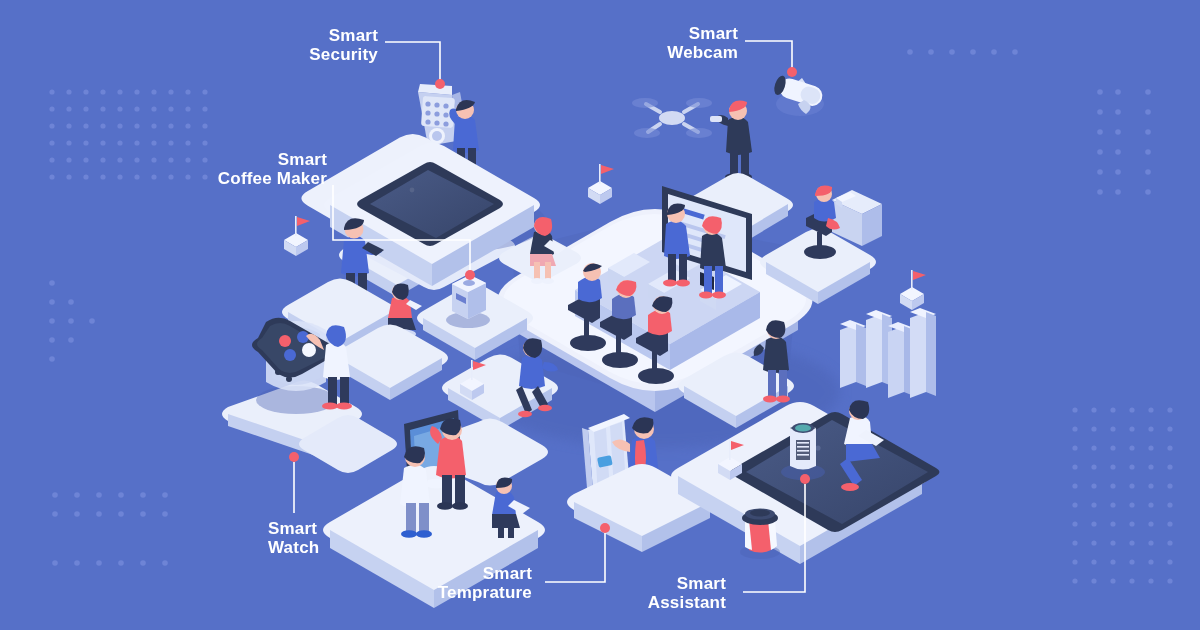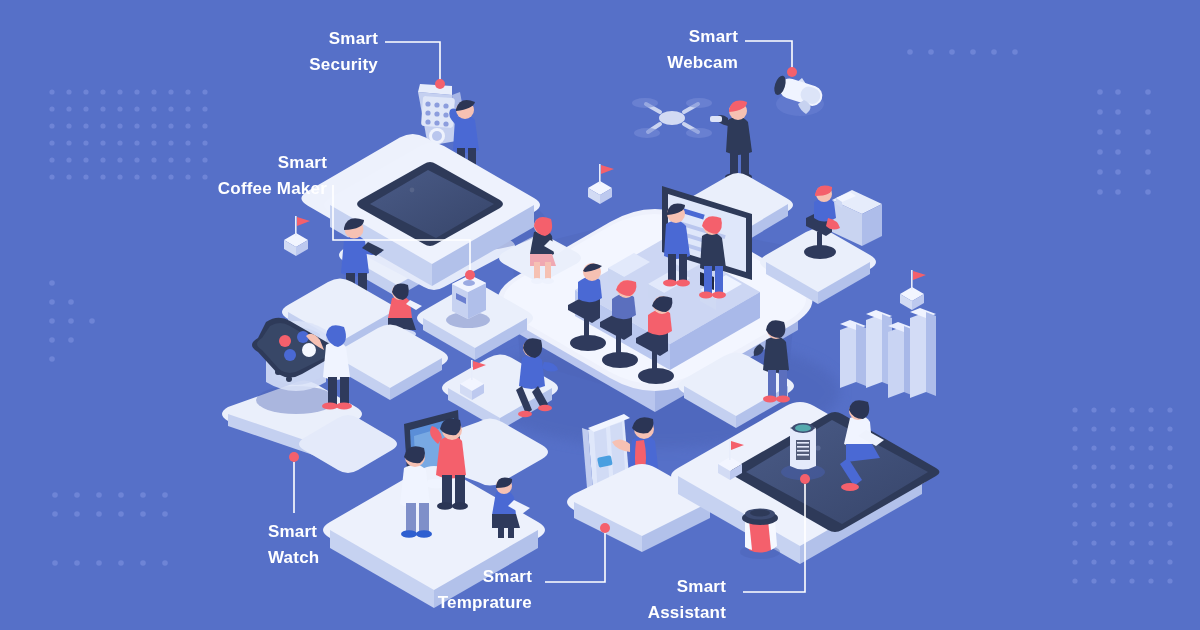--- a/index.html
+++ b/index.html
@@ -1,21 +1,21 @@
 <!DOCTYPE html>
 <html><head>
 <meta charset="utf-8">
 <style>
   html,body{margin:0;padding:0;background:#5670c8;}
   body{width:1200px;height:630px;overflow:hidden;font-family:"Liberation Sans",sans-serif;}
   #stage{position:relative;width:1200px;height:630px;background:#5670c8;}
   #art{position:absolute;inset:0;}
   .label{
     position:absolute;color:#ffffff;font-family:"Liberation Sans",sans-serif;
-    font-size:17px;font-weight:700;line-height:26px;letter-spacing:.2px;
+    font-size:17px;font-weight:700;line-height:19px;letter-spacing:.2px;
     white-space:pre-line;
   }
   .lbl-right{text-align:right;}
   .lbl-left{text-align:left;}
 </style>
 </head>
 <body>
 
 <div id="stage">
 

